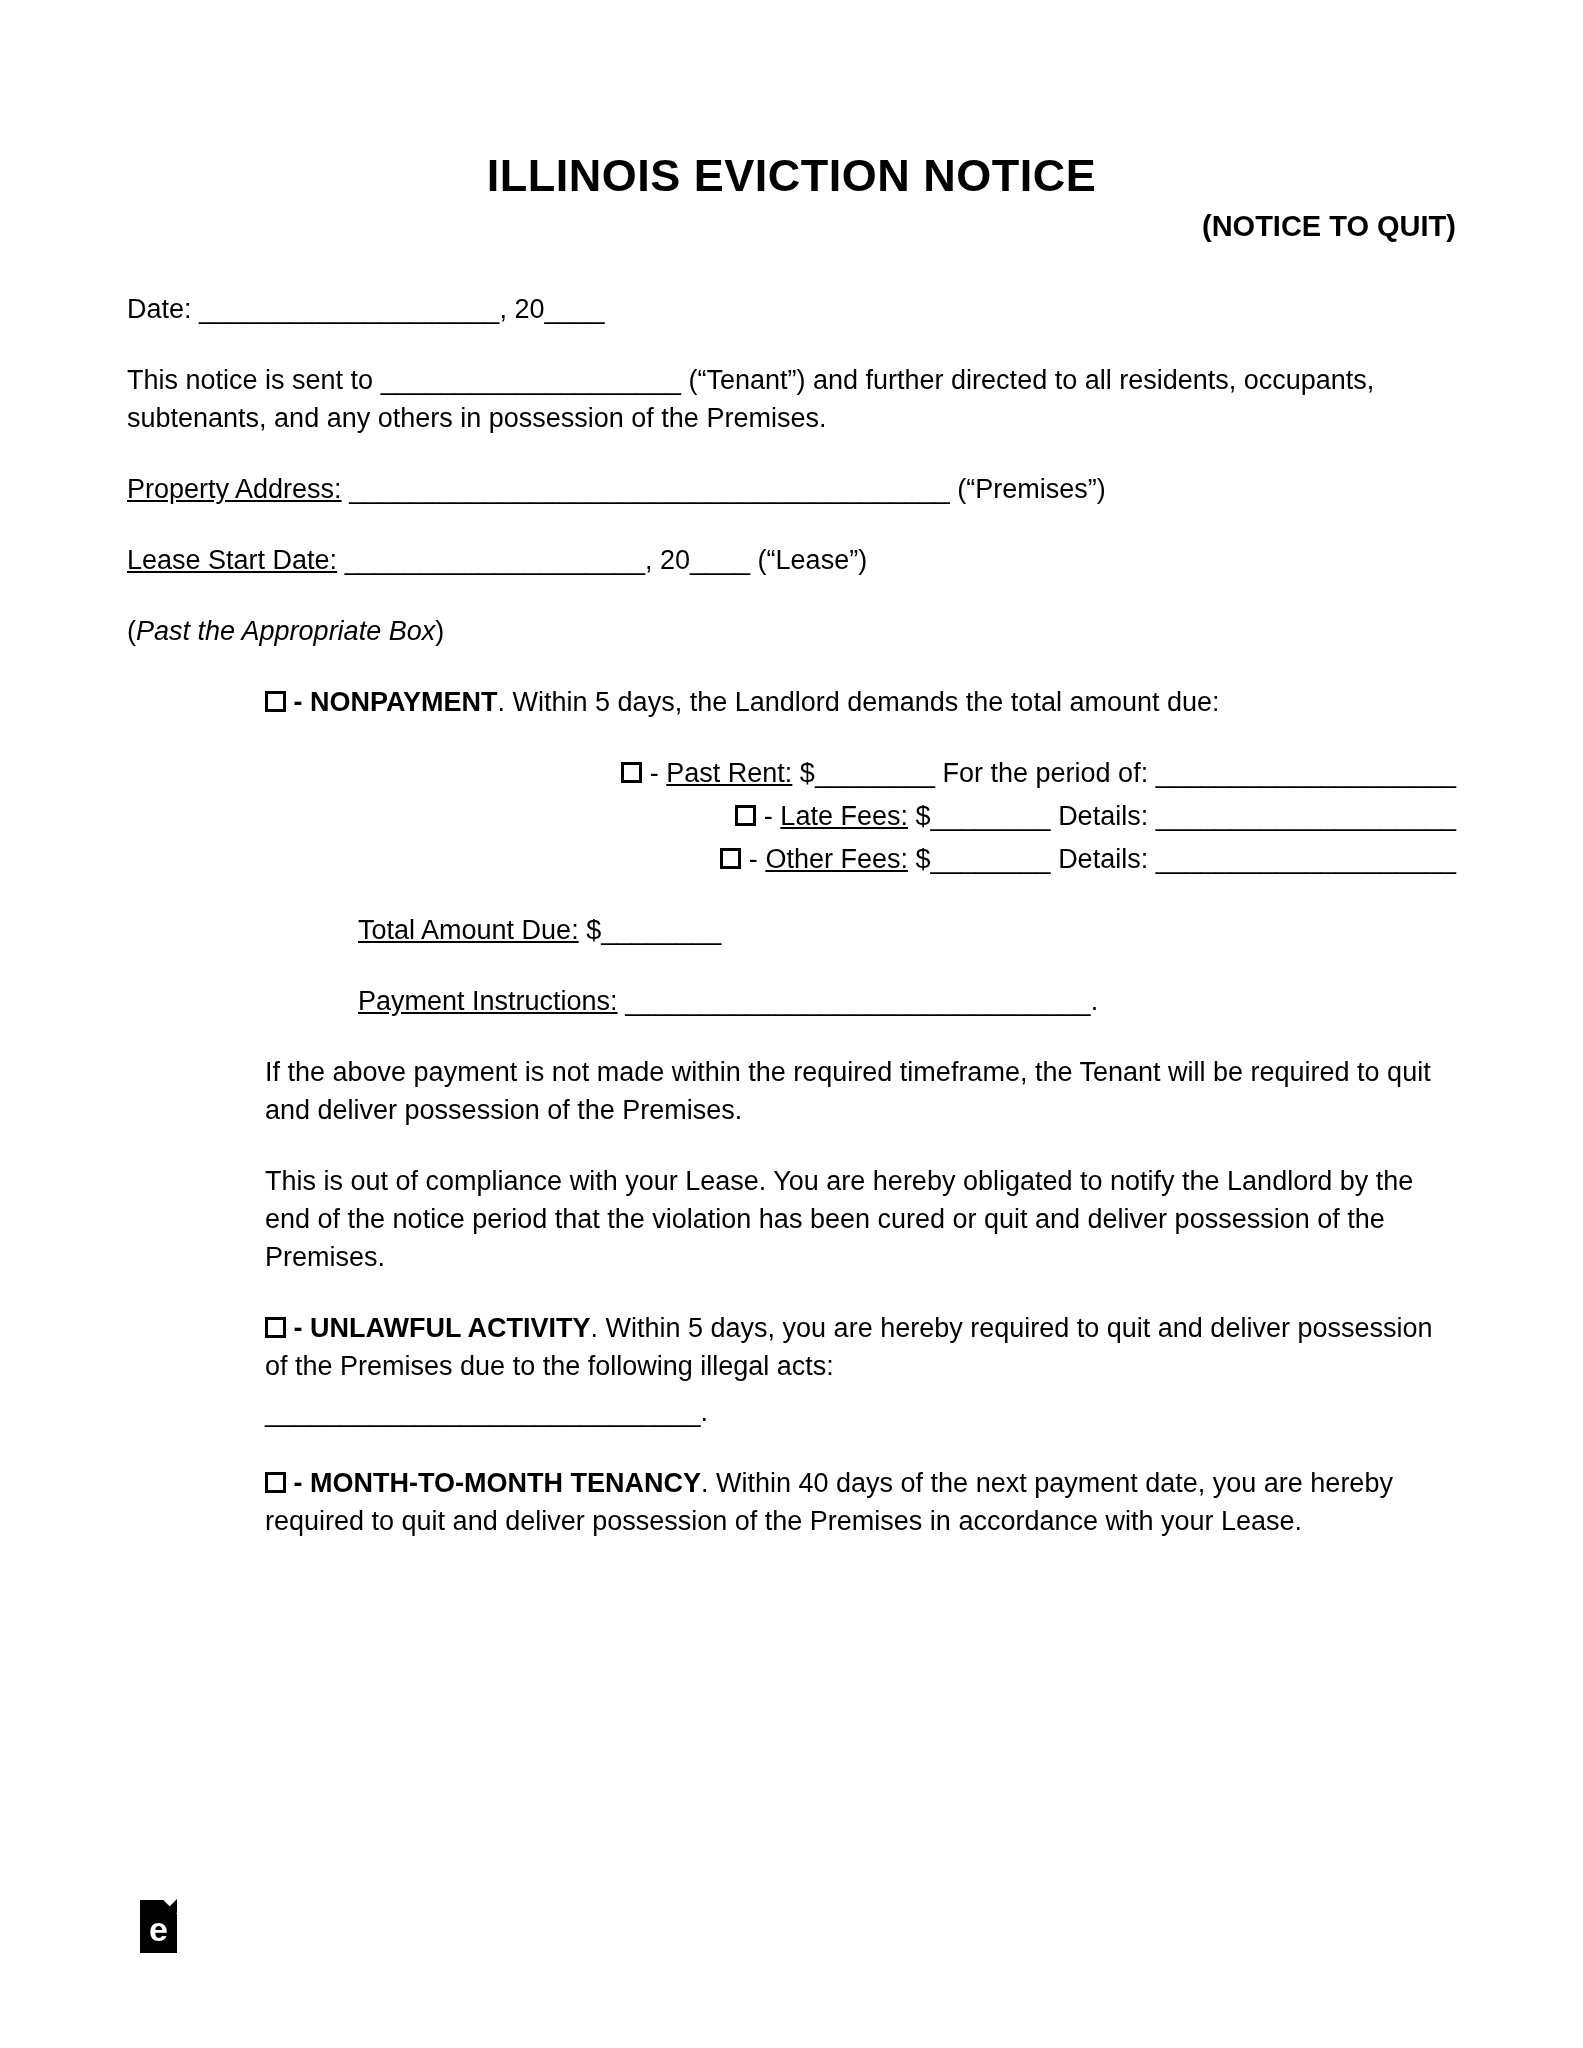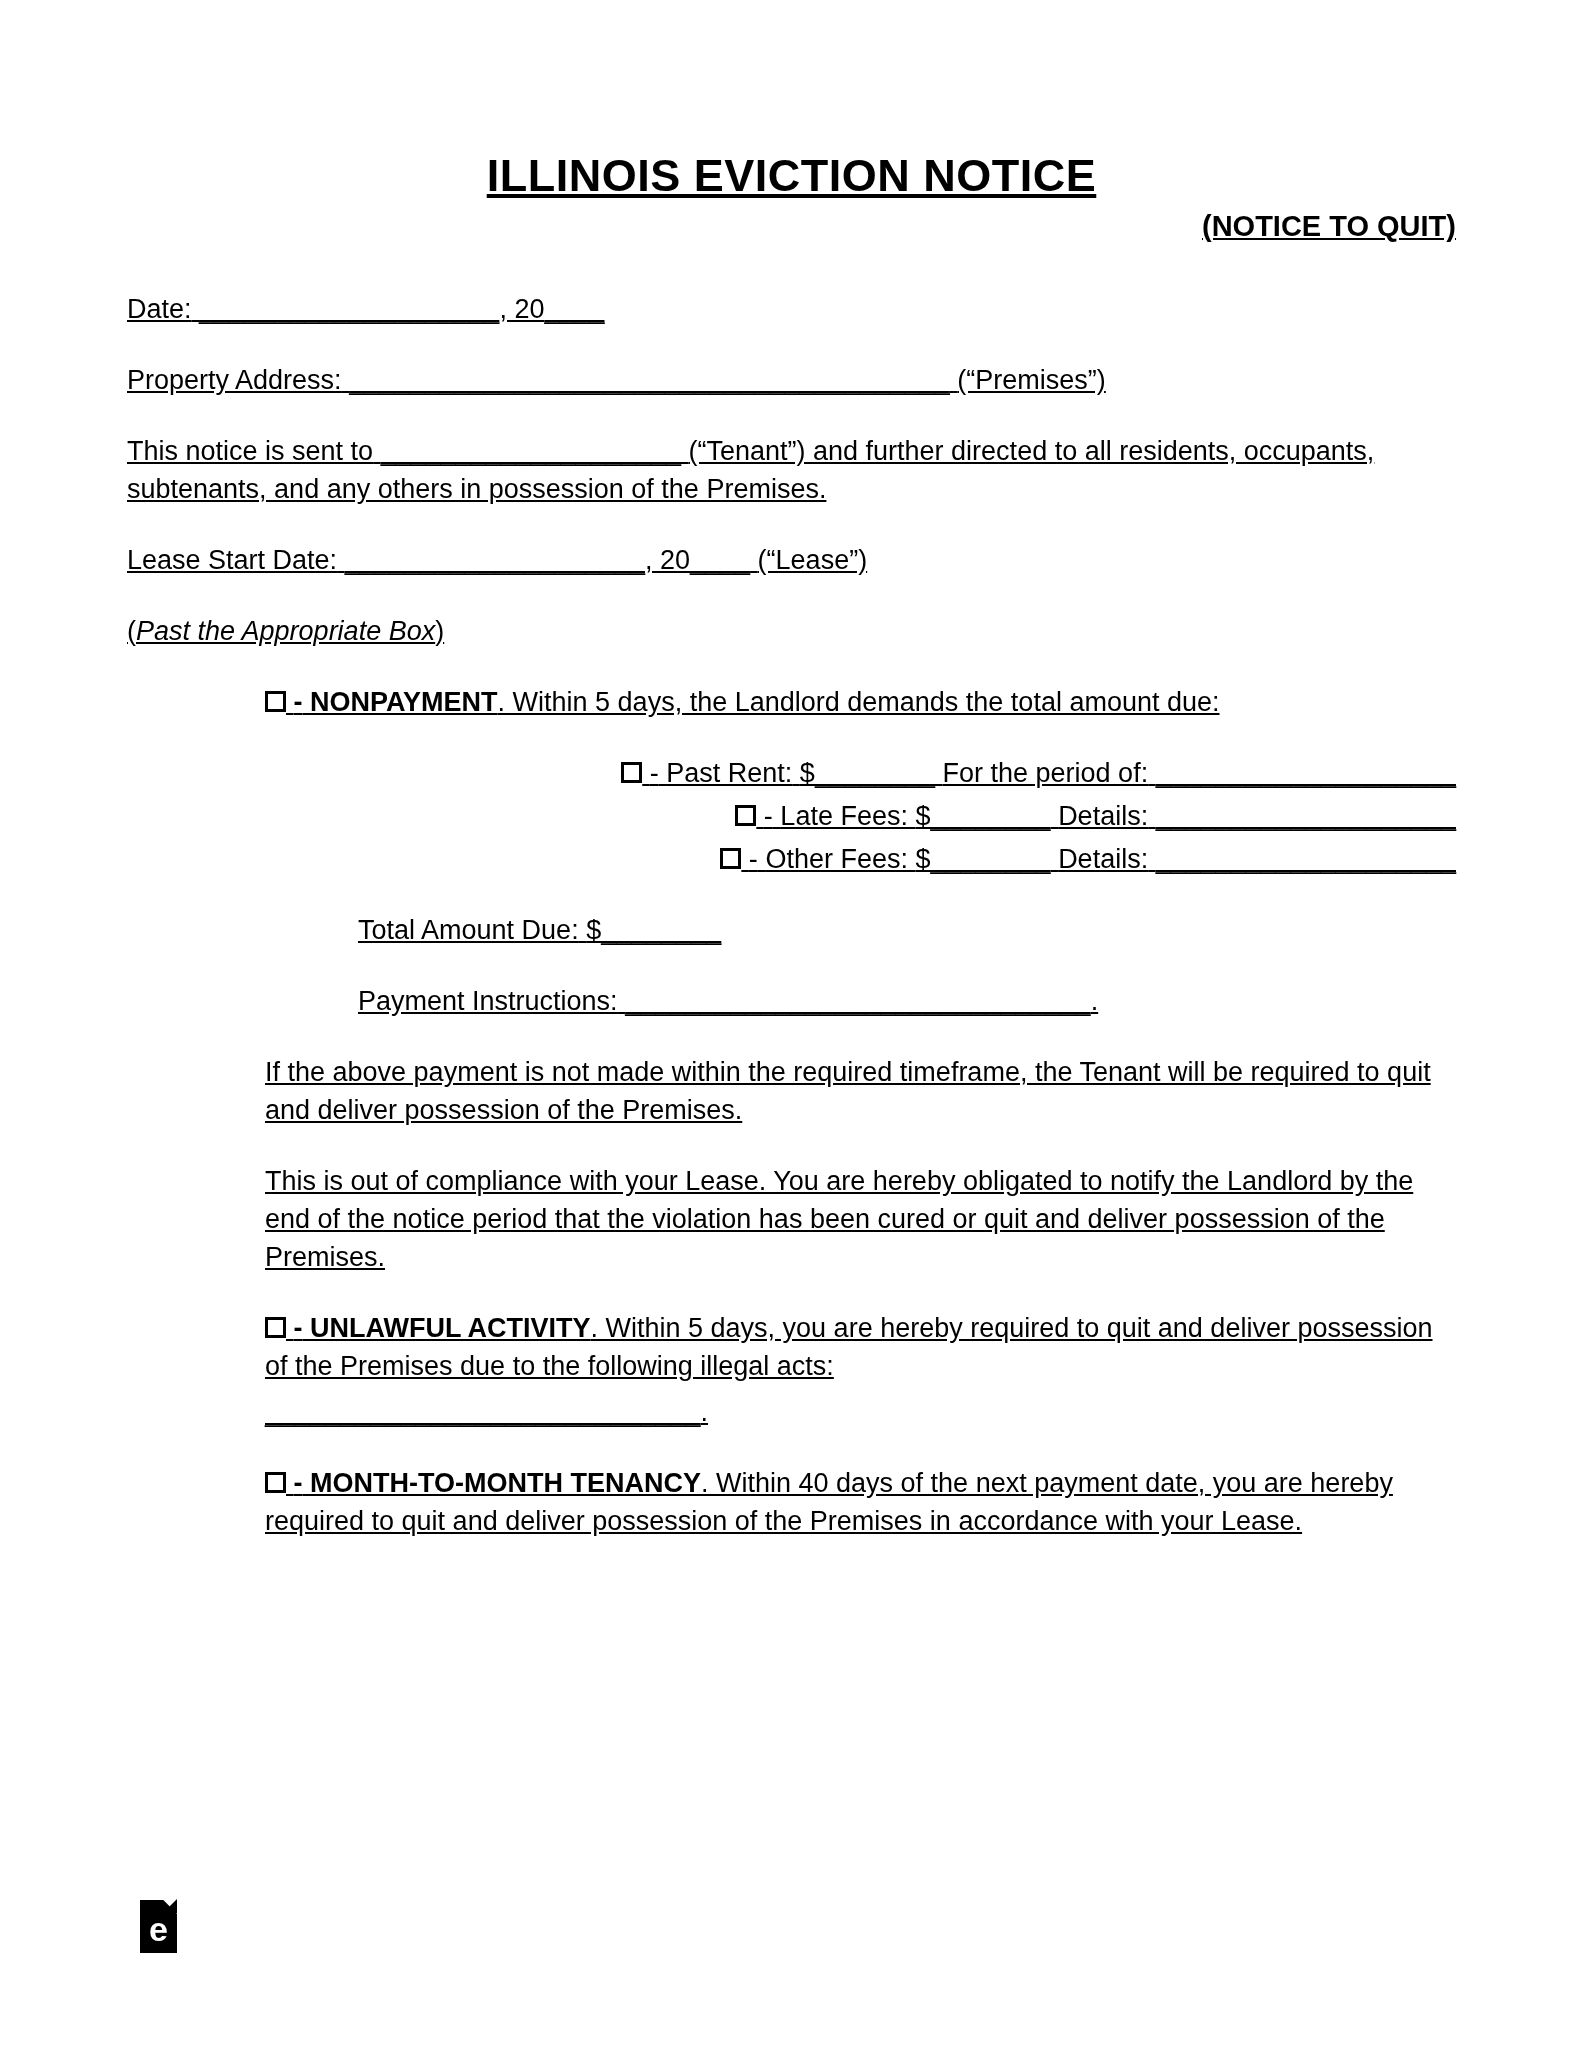--- a/index.html
+++ b/index.html
@@ -7,21 +7,20 @@
     position:relative;
     width:1583px;height:2048px;
     box-sizing:border-box;
     padding:150px 127px 14px 127px;
     background:#ffffff;
     color:#000;
     font-family:"Liberation Sans","DejaVu Sans",sans-serif;
     font-size:27px;
     line-height:38px;
     overflow:hidden;
-    text-decoration:underline;
   }
   h1.doc-title{
     margin:0 0 6px 0;
     text-align:center;
     font-size:45px;
     line-height:52px;
     font-weight:bold;
     letter-spacing:0.5px;
   }
   h2.doc-subtitle{
@@ -90,27 +89,27 @@
 <body>
 
 <div class="page">
 
   <h1 class="doc-title">ILLINOIS EVICTION NOTICE</h1>
   <h2 class="doc-subtitle">(NOTICE TO QUIT)</h2>
 
   <p><span>Date:</span>
     <span class="blank">____________________</span><span>, 20</span><span class="blank">____</span></p>
 
+  <p><span>This notice is sent to</span>
+    <span class="blank">____________________</span>
+    <span>(“Tenant”) and further directed to all residents, occupants, subtenants, and any others in possession of the Premises.</span></p>
+
   <p><span class="u">Property Address:</span>
     <span class="blank">________________________________________</span>
     <span>(“Premises”)</span></p>
-
-  <p><span>This notice is sent to</span>
-    <span class="blank">____________________</span>
-    <span>(“Tenant”) and further directed to all residents, occupants, subtenants, and any others in possession of the Premises.</span></p>
 
   <p><span class="u">Lease Start Date:</span>
     <span class="blank">____________________</span><span>, 20</span><span class="blank">____</span>
     <span>(“Lease”)</span></p>
 
 
   <p><span>(</span><span class="i">Past the Appropriate Box</span><span>)</span></p>
 
   <p class="indent-1"><span class="checkbox"></span>
     <span class="b">-</span>

